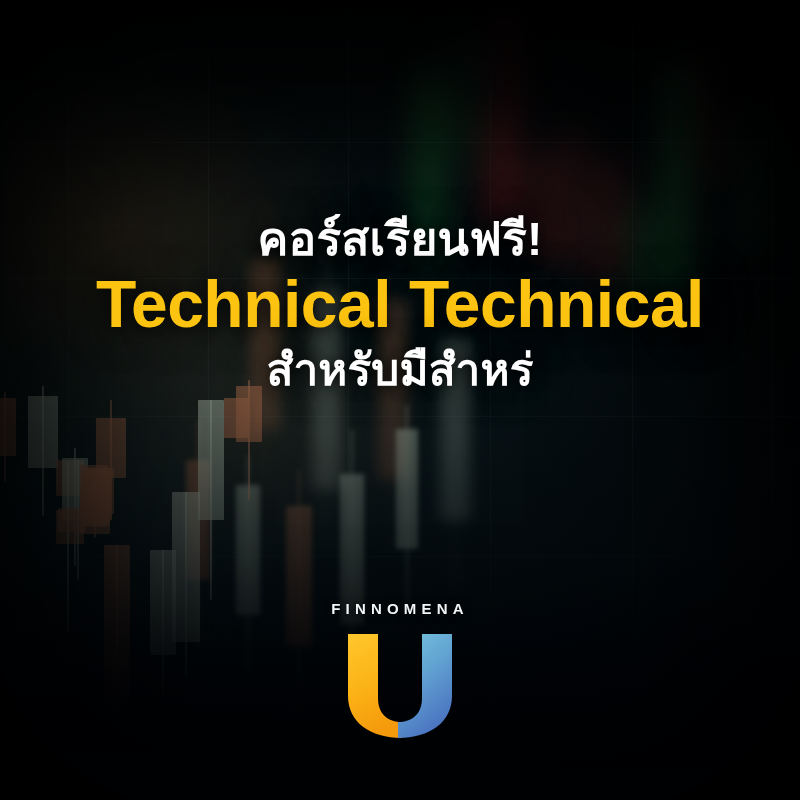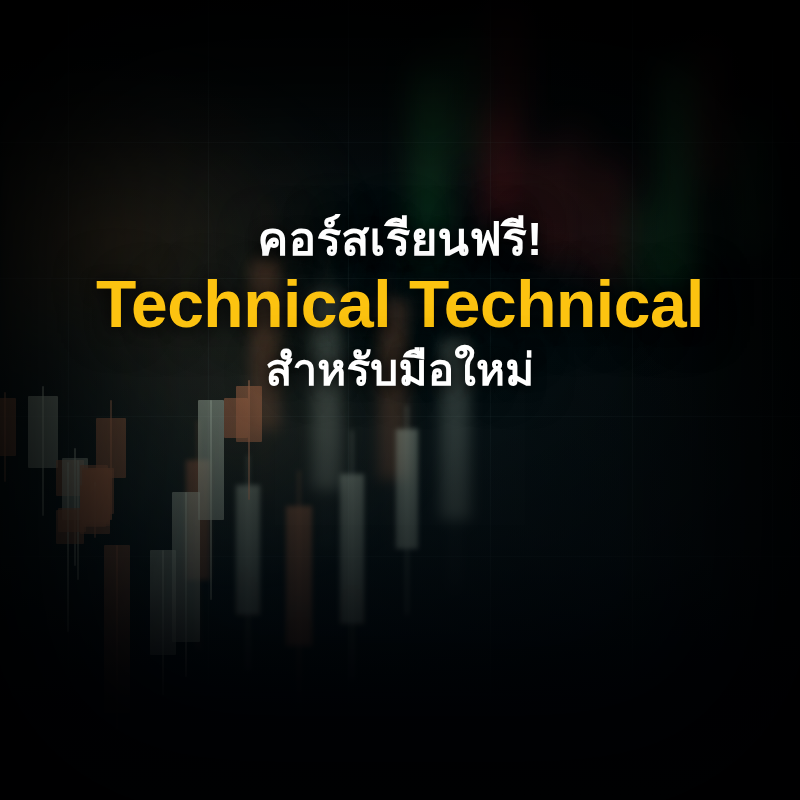--- a/index.html
+++ b/index.html
@@ -305,17 +305,40 @@
       <div class="body" style="top:0;height:40px;"></div>
     </div>
   </div>
 
   <div class="scrim"></div>
   <div class="vignette"></div>
 
   <div class="headline">
     <div class="line1">คอร์สเรียนฟรี!</div>
     <div class="line2">Technical Technical</div>
-    <div class="line3">สำหรับมือใหม่</div>
-  </div>
-
+    <div class="line3">สำหรับมืสำหร่</div>
+  </div>
+
+  <div class="logo">
+    <div class="wordmark">FINNOMENA</div>
+    <svg class="ulogo" width="110" height="108" viewBox="0 0 110 108" aria-hidden="true">
+      <defs>
+        <linearGradient id="goldGrad" x1="0" y1="0" x2="0.25" y2="1">
+          <stop offset="0%" stop-color="#FFC72C"></stop>
+          <stop offset="55%" stop-color="#FBB316"></stop>
+          <stop offset="100%" stop-color="#F59B0B"></stop>
+        </linearGradient>
+        <linearGradient id="blueGrad" x1="0.1" y1="0" x2="0.55" y2="1">
+          <stop offset="0%" stop-color="#74C3DC"></stop>
+          <stop offset="45%" stop-color="#62A3D2"></stop>
+          <stop offset="100%" stop-color="#4A72C0"></stop>
+        </linearGradient>
+      </defs>
+
+      <path d="M3 2 L33 2 L33 66 C33 82 43 90 57 90 L57 106
+               C25 106 3 90 3 64 Z" fill="url(#goldGrad)"></path>
+
+      <path d="M107 2 L77 2 L77 66 C77 82 67 90 53 90 L53 106
+               C85 106 107 90 107 64 Z" fill="url(#blueGrad)"></path>
+    </svg>
+  </div>
 
 </div>
 
 </body></html>

